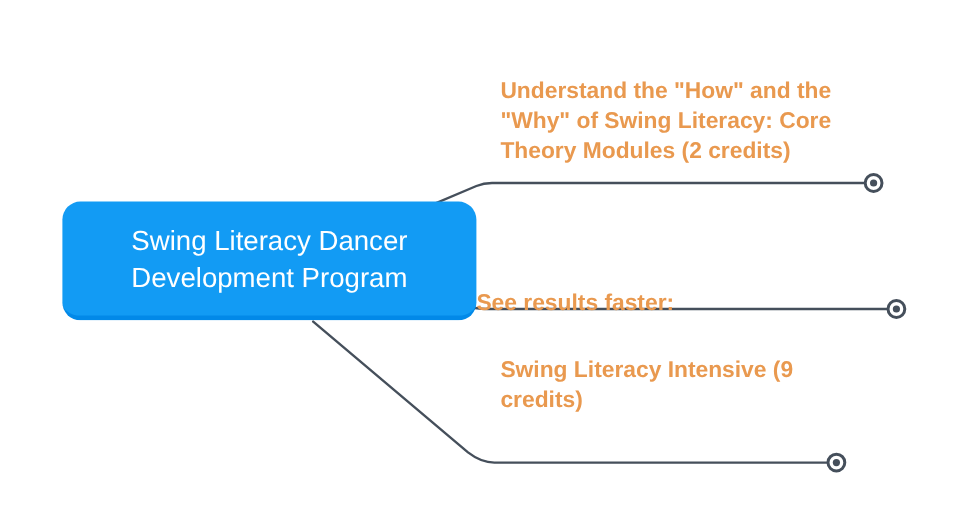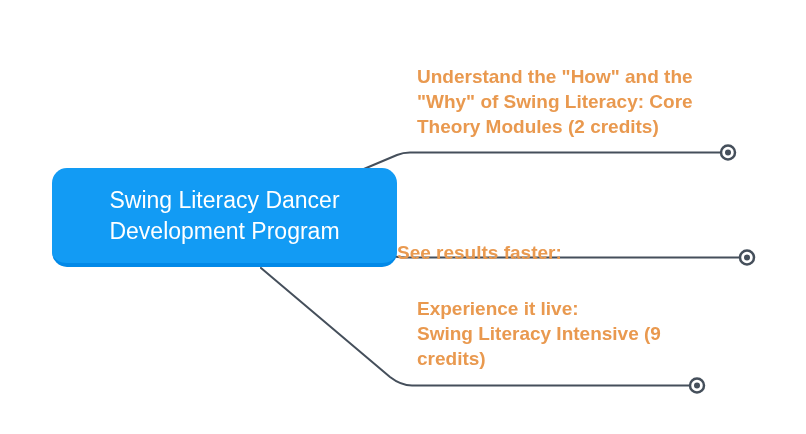--- a/index.html
+++ b/index.html
@@ -107,18 +107,17 @@
     <div>Understand the "How" and the</div>
     <div>"Why" of Swing Literacy: Core</div>
     <div>Theory Modules (2 credits)</div>
   </div>
 
   <div class="branch-label label-2">
     <div>See results faster:</div>
   </div>
 
   <div class="branch-label label-3">
-    <div>Experience it live:</div>
     <div>Swing Literacy Intensive (9</div>
     <div>credits)</div>
   </div>
 
 </div>
 
 </body></html>

